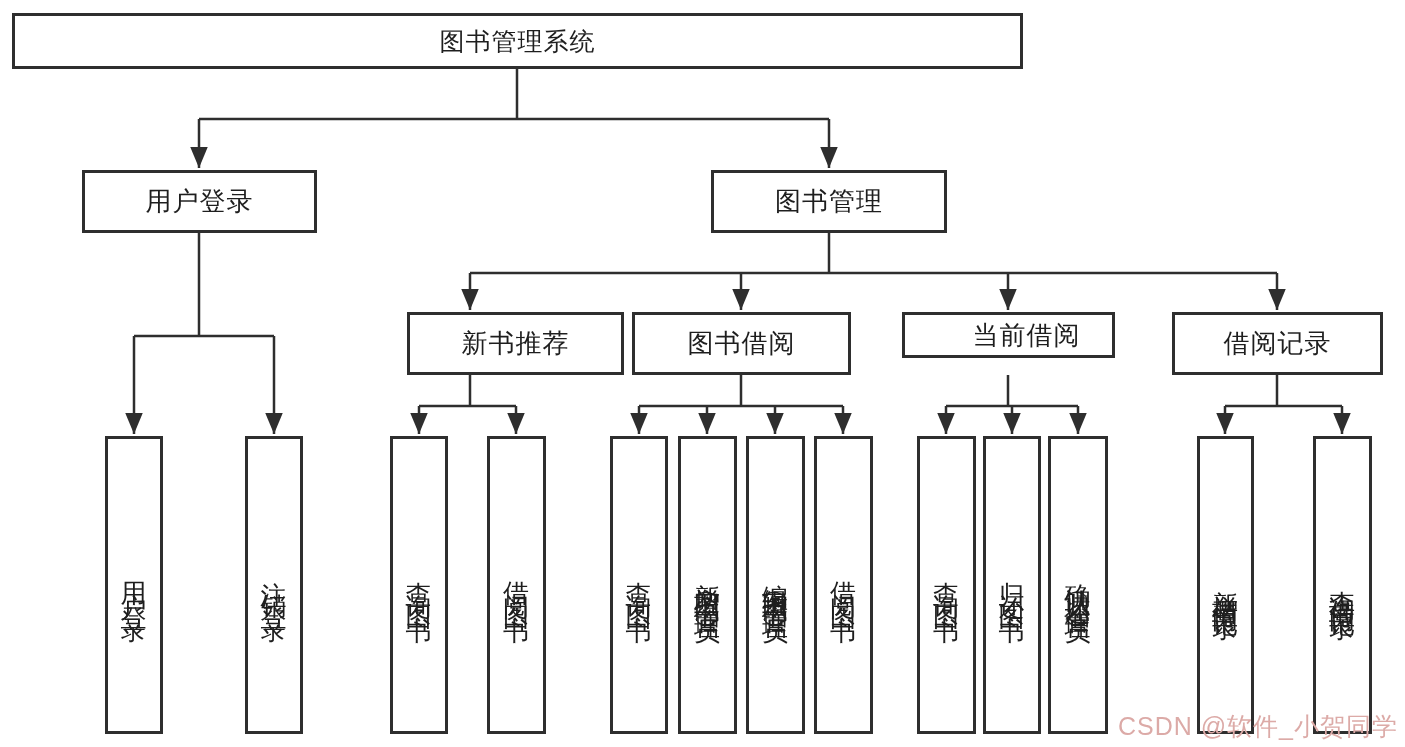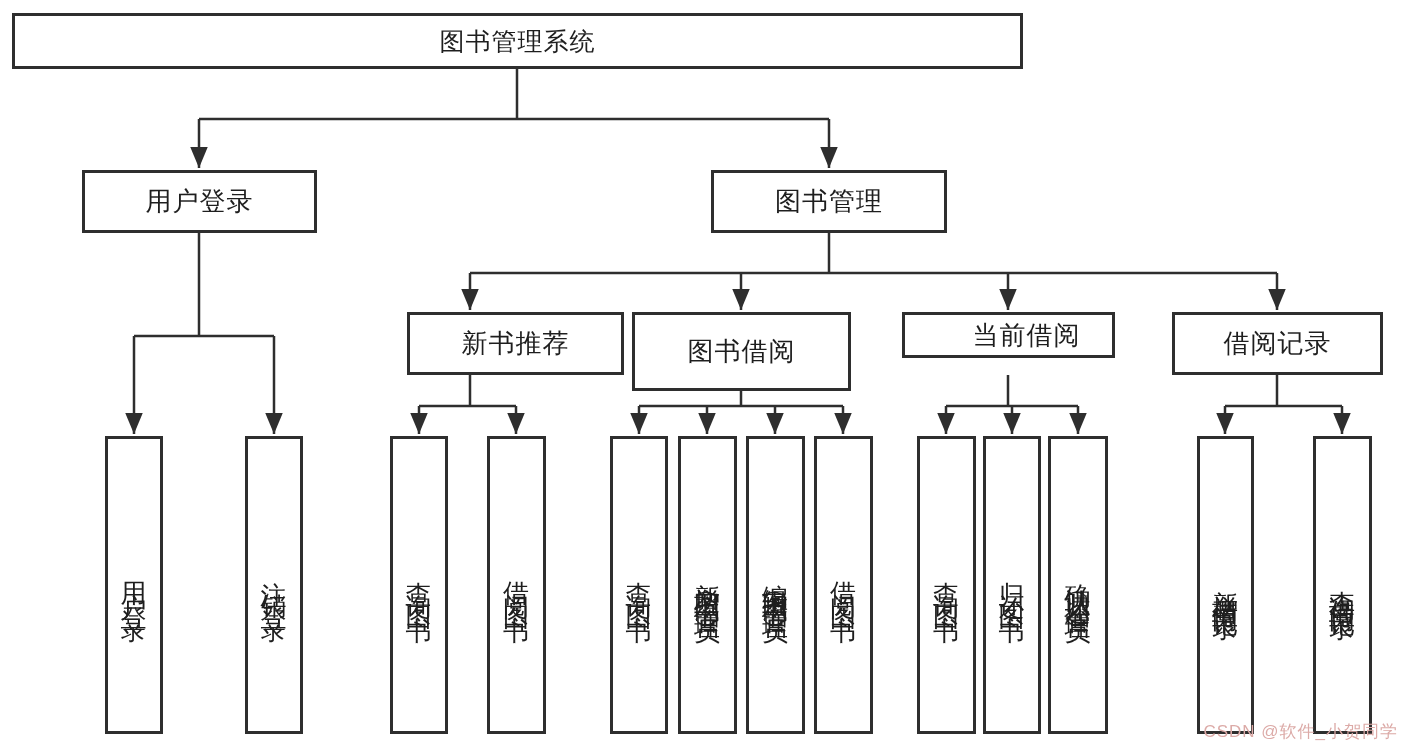--- a/index.html
+++ b/index.html
@@ -17,21 +17,21 @@
   }
   .h-label{font-size:26px;letter-spacing:1px;white-space:nowrap;font-family:Liberation Mono, monospace;}
   .root .h-label{font-size:25px;}
   .v-node{align-items:center;justify-content:center;}
   .v-label{
     writing-mode:vertical-rl;text-orientation:mixed;
     font-size:26px;line-height:1;letter-spacing:12px;white-space:nowrap;
   }
   .v-label.long{letter-spacing:5px;}
   .watermark{
-    position:absolute;right:7px;bottom:4px;font-size:17px;letter-spacing:1px;
+    position:absolute;right:7px;bottom:4px;font-size:25px;letter-spacing:1px;
     color:#dcaaa7;z-index:9;white-space:nowrap;
   }
 </style>
 </head>
 <body>
 
 <div class="stage">
 
   <svg class="wires" width="1405" height="747" viewBox="0 0 1405 747">
     <defs>
@@ -81,21 +81,21 @@
   <div class="node" style="left:82px;top:170px;width:235px;height:63px;">
     <span class="h-label">用户登录</span>
   </div>
   <div class="node" style="left:711px;top:170px;width:236px;height:63px;text-align:right;">
     <span class="h-label">图书管理</span>
   </div>
 
   <div class="node" style="left:363px;top:312px;width:217px;height:63px;margin-left:44px;">
     <span class="h-label">新书推荐</span>
   </div>
-  <div class="node" style="left:632px;top:312px;width:219px;height:79px;">
+  <div class="node" style="left:632px;top:312px;width:219px;height:63px;">
     <span class="h-label">图书借阅</span>
   </div>
   <div class="node" style="left:902px;top:312px;width:213px;height:46px;padding-left:36px;">
     <span class="h-label">当前借阅</span>
   </div>
   <div class="node" style="left:1172px;top:312px;width:211px;height:63px;">
     <span class="h-label">借阅记录</span>
   </div>
 
   <div class="node v-node" style="left:105px;top:436px;width:58px;height:298px;">

